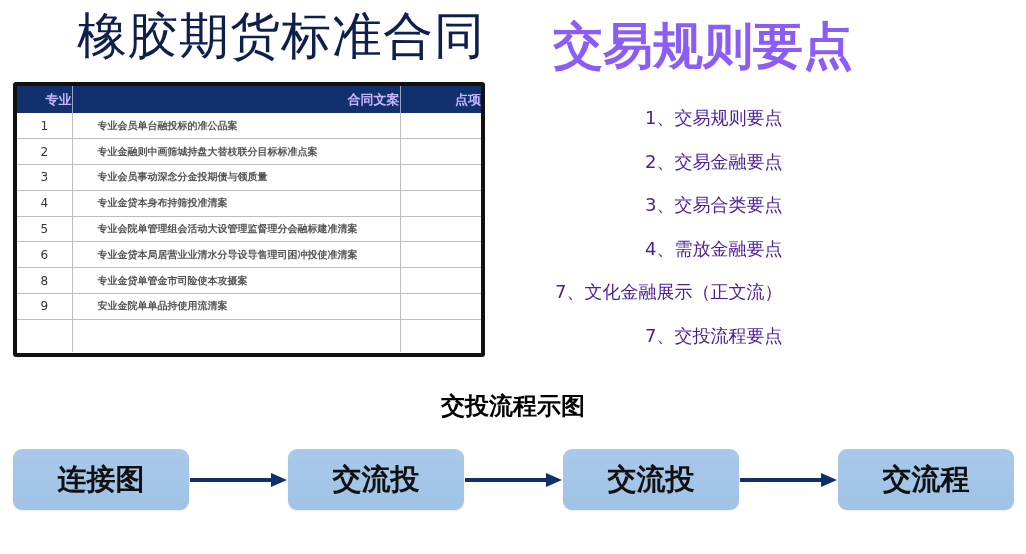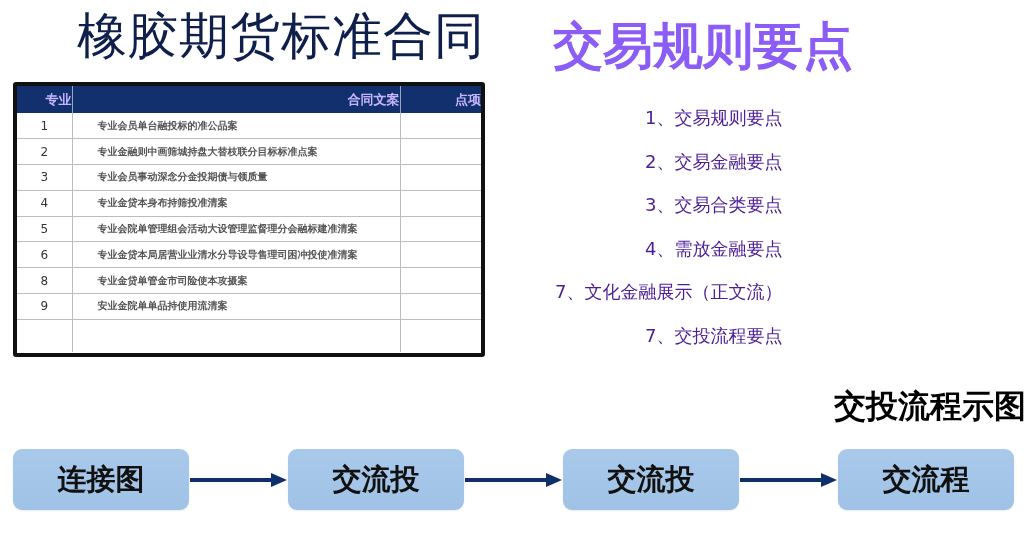--- a/index.html
+++ b/index.html
@@ -34,22 +34,22 @@
     .rules-title {
       position: absolute; left: 553px; top: 14px;
       font-size: 50px; font-weight: bold; color: #8b5cf6; line-height: 64px; white-space: nowrap;
     }
     .rules-list { position: absolute; left: 555px; top: 96px; list-style: none; }
     .rules-list li {
       font-size: 18px; line-height: 43.6px; color: #4c1d95; white-space: nowrap; text-align: right;
     }
 
     .flow-title {
-      position: absolute; left: 0; width: 1026px; top: 384px; text-align: right;
-      font-size: 32px; font-weight: bold; color: #000; line-height: 44px;
+      position: absolute; left: 0; width: 1026px; top: 384px; text-align: center;
+      font-size: 24px; font-weight: bold; color: #000; line-height: 44px;
     }
 
     .flow-box {
       position: absolute; top: 449px; width: 176px; height: 61px;
       background: linear-gradient(#a9c9ea, #9fc2e6);
       border-radius: 9px; display: flex; align-items: center; justify-content: center;
       font-size: 29px; font-weight: bold; color: #111;
       box-shadow: 0 1px 2px rgba(0,0,0,0.08);
     }
     .arrow {

